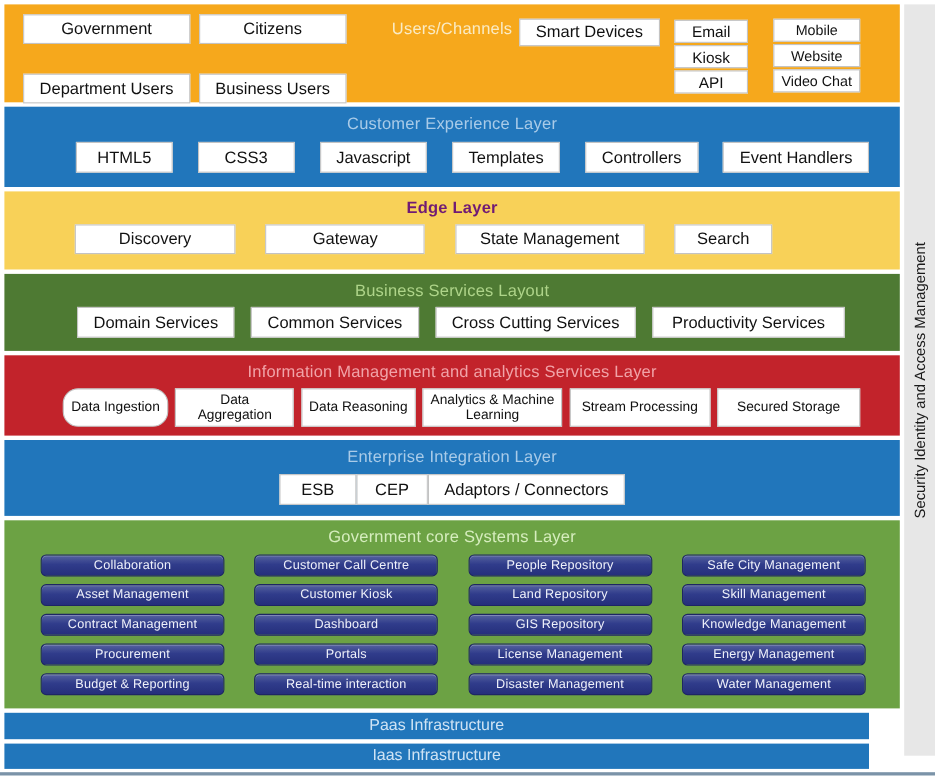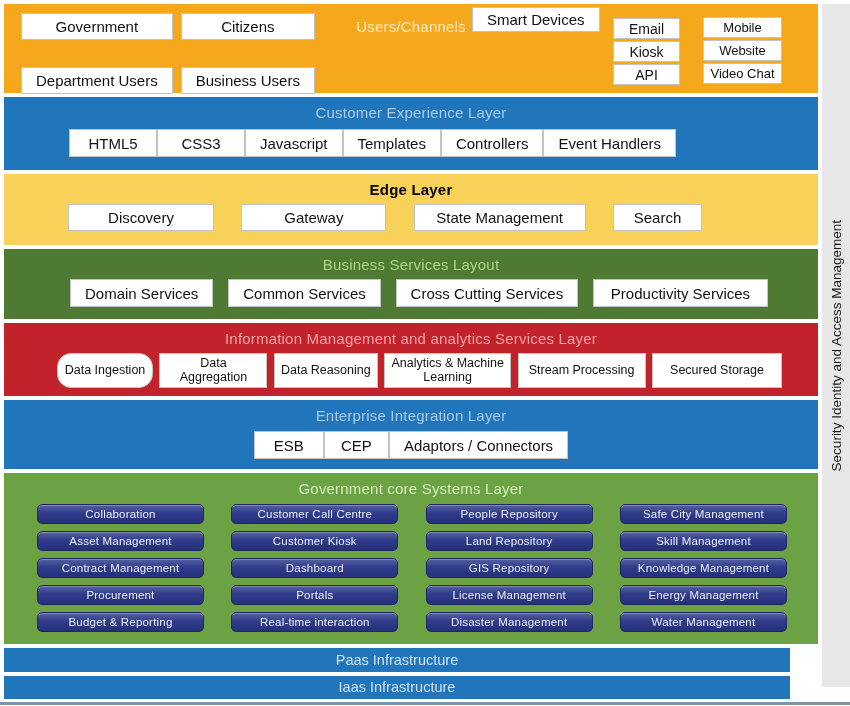--- a/index.html
+++ b/index.html
@@ -24,36 +24,36 @@
   }
 
   
   .layer-users { height:89px; background:#F6A81C; }
   .users-title { position:absolute; left:0; width:100%; top:7px; color:#FAEBC4; pointer-events:none; }
   .users-grid {
     position:absolute; left:17px; top:9px;
     display:grid; grid-template-columns:repeat(2, max-content); gap:27px 8px;
   }
   .users-grid .wbox { min-width:128px; height:27px; }
-  .smart-box { position:absolute; left:468px; top:3px; min-width:113px; height:25px; }
+  .smart-box { position:absolute; left:468px; top:13px; min-width:113px; height:25px; }
   .chan-col { position:absolute; display:flex; flex-direction:column; gap:2px; }
   .chan-col-1 { left:609px; top:14px; }
   .chan-col-1 .wbox { width:67px; height:21px; font-size:14px; padding:1px 2px; }
   .chan-col-2 { left:699px; top:13px; }
   .chan-col-2 .wbox { width:79px; height:21px; font-size:13px; padding:1px 2px; }
 
   
   .layer-cx { height:73px; background:#2176BB; }
   .layer-cx .layer-title { color:#A9CBE8; }
-  .cx-row { display:flex; margin:8px 28px 0 29px;padding-left:36px; }
+  .cx-row { display:flex; justify-content:space-between; margin:8px 28px 0 29px;padding-left:36px; }
   .cx-row .wbox { height:28px; min-width:88px; }
 
   
   .layer-edge { height:71px; background:#F8D158; }
-  .layer-edge .layer-title { color:#000000; font-weight:bold; }
+  .layer-edge .layer-title { color:#701a75; font-weight:bold; }
   .edge-row { display:flex; justify-content:space-between; margin:6px 116px 0 64px; }
   .edge-row .wbox { height:27px; }
   .edge-row .wbox:nth-child(1) { min-width:146px; }
   .edge-row .wbox:nth-child(2) { min-width:145px; }
   .edge-row .wbox:nth-child(3) { min-width:172px; }
   .edge-row .wbox:nth-child(4) { min-width:89px; }
 
   
   .layer-biz { height:70px; background:#4E7A33; }
   .layer-biz .layer-title { color:#AED489; }

